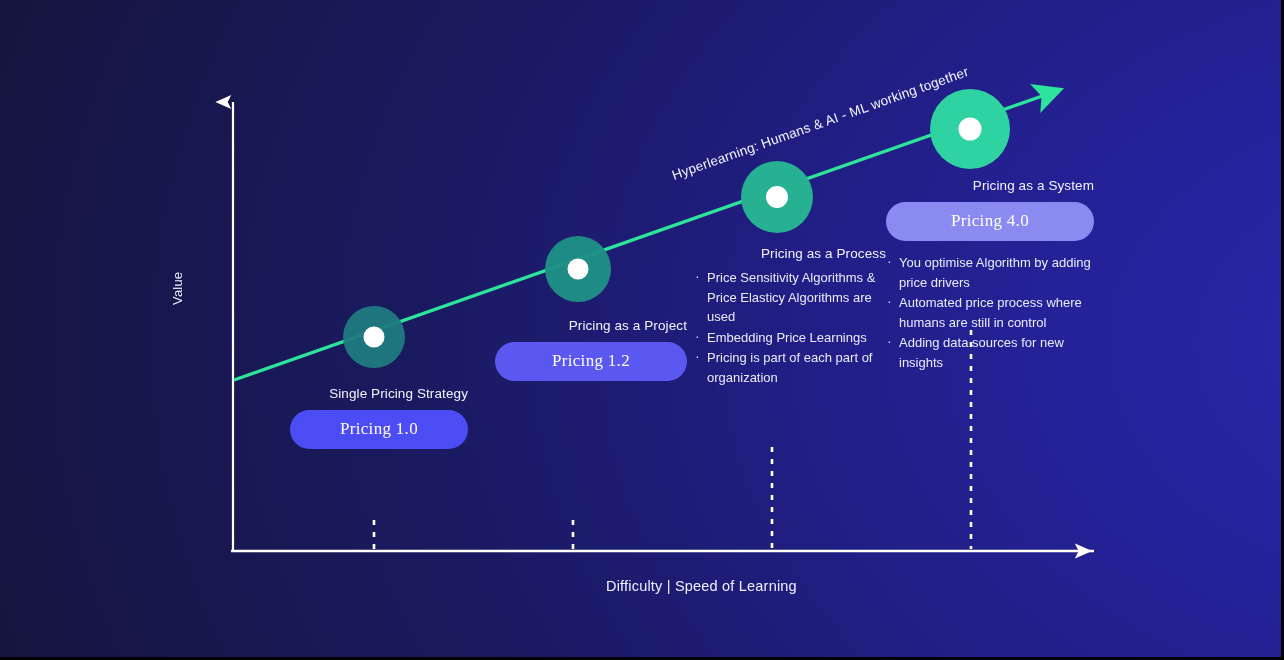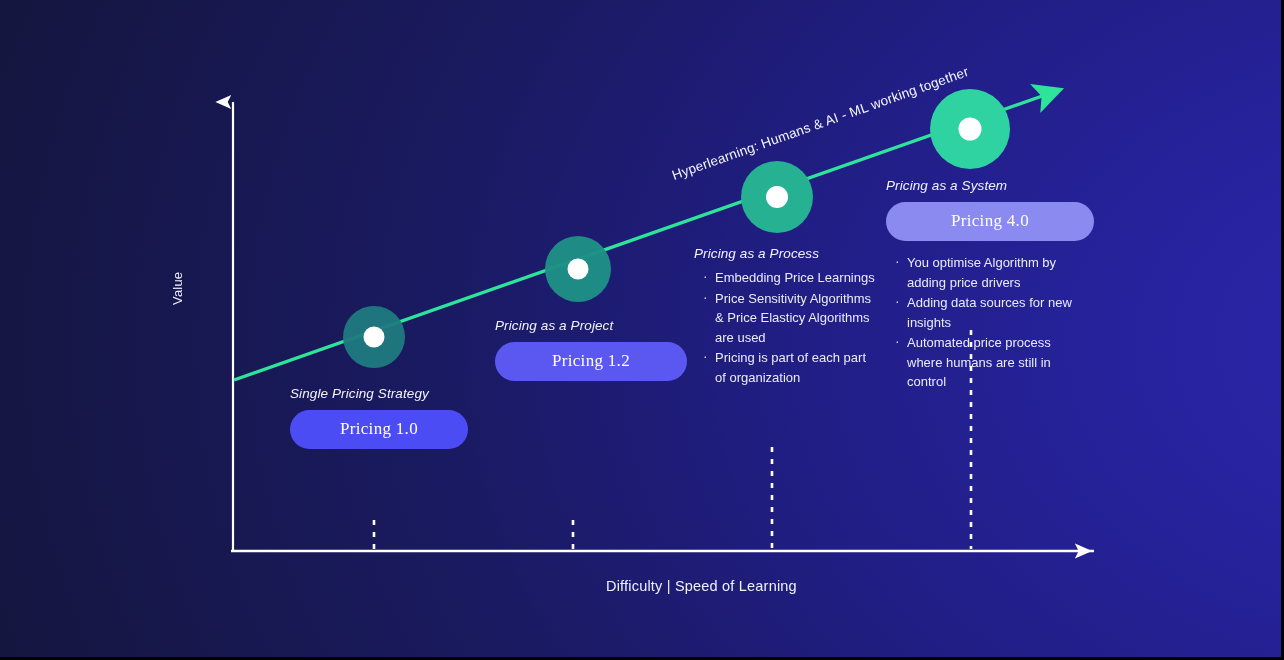--- a/index.html
+++ b/index.html
@@ -25,29 +25,29 @@
   .axis-label{
     position:absolute;color:#eef0ff;font-size:13px;letter-spacing:.2px;
     white-space:nowrap;
   }
   #y-axis-label{left:170px;top:305px;transform:rotate(-90deg);transform-origin:left top;}
   #x-axis-label{left:606px;top:578px;font-size:14.5px;}
 
   
   .stage-col{position:absolute;}
   .stage-title{
-    color:#f2f3ff;font-size:13.5px;text-align:left;white-space:nowrap;
-    margin:0 0 9px 0;letter-spacing:.1px;font-style:italic;
+    color:#f2f3ff;font-size:13.5px;text-align:right;white-space:nowrap;
+    margin:0 0 9px 0;letter-spacing:.1px;
   }
   .pill{
     display:block;border-radius:22px;text-align:center;
     font-size:17px;color:#ffffff;letter-spacing:.3px;
     padding:9px 0 10px 0;margin:0 0 14px 0;font-family:Liberation Serif, serif;
   }
-  .bullets{list-style:none;margin:8px;padding:0;}
+  .bullets{list-style:none;margin:0;padding:0;}
   .bullets li{
     position:relative;color:#e9ebfb;font-size:13px;line-height:19.5px;
     padding-left:13px;margin-bottom:1px;
   }
   .bullets li:before{
     content:"\00B7";position:absolute;left:1px;top:-1px;
     color:#cfd2ee;font-size:14px;
   }
   .plain-note{color:#e9ebfb;font-size:13px;line-height:19.5px;margin:0;}
 
@@ -126,29 +126,29 @@
   </div>
 
   <div class="stage-col" id="col-2">
     <div class="stage-title">Pricing as a Project</div>
     <div class="pill" style="background:#5a58f0">Pricing 1.2</div>
   </div>
 
   <div class="stage-col" id="col-3">
     <div class="stage-title">Pricing as a Process</div>
     <ul class="bullets">
+      <li>Price Sensitivity Algorithms &amp; Price Elasticy Algorithms are used</li>
       <li>Embedding Price Learnings</li>
-      <li>Price Sensitivity Algorithms &amp; Price Elasticy Algorithms are used</li>
       <li>Pricing is part of each part of organization</li>
     </ul>
   </div>
 
   <div class="stage-col" id="col-4">
     <div class="stage-title">Pricing as a System</div>
     <div class="pill" style="background:#8a8af0">Pricing 4.0</div>
     <ul class="bullets">
       <li>You optimise Algorithm by adding price drivers</li>
+      <li>Automated price process where humans are still in control</li>
       <li>Adding data sources for new insights</li>
-      <li>Automated price process where humans are still in control</li>
     </ul>
   </div>
 
 </div>
 
 </body></html>

